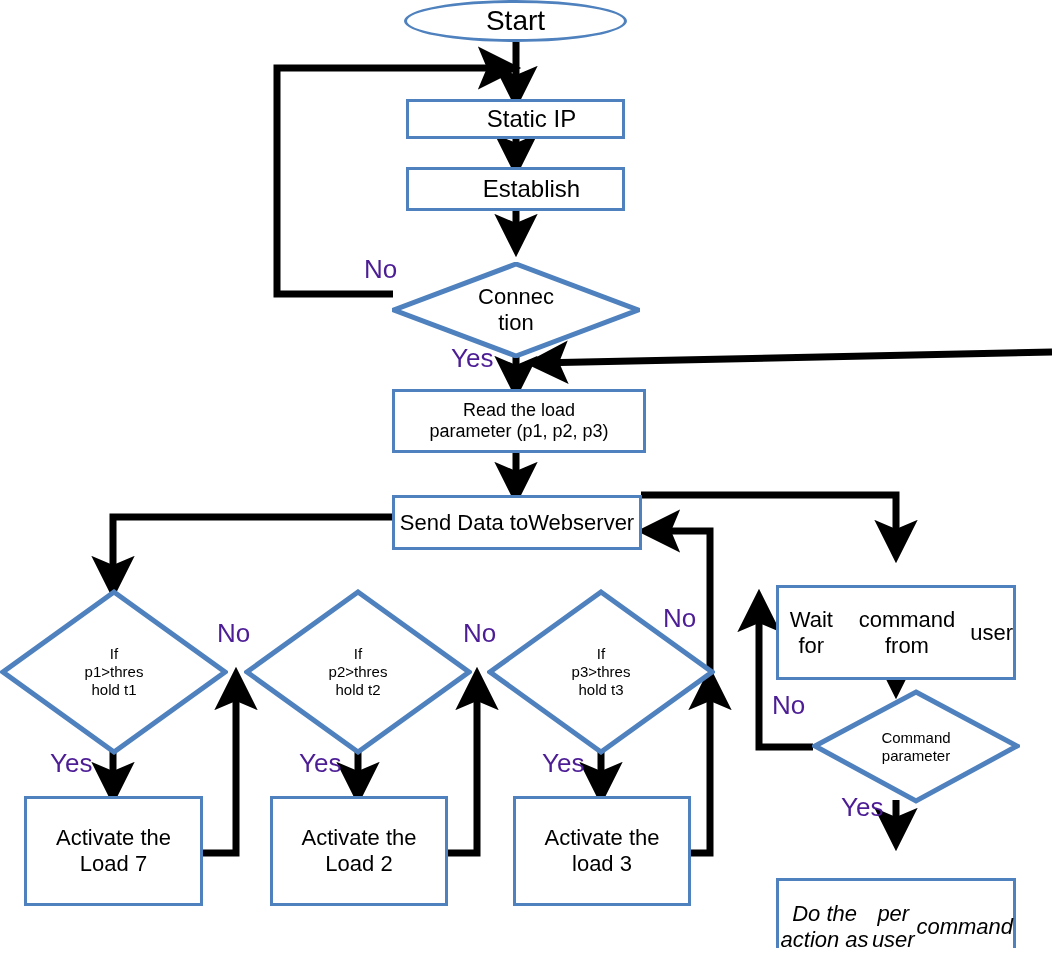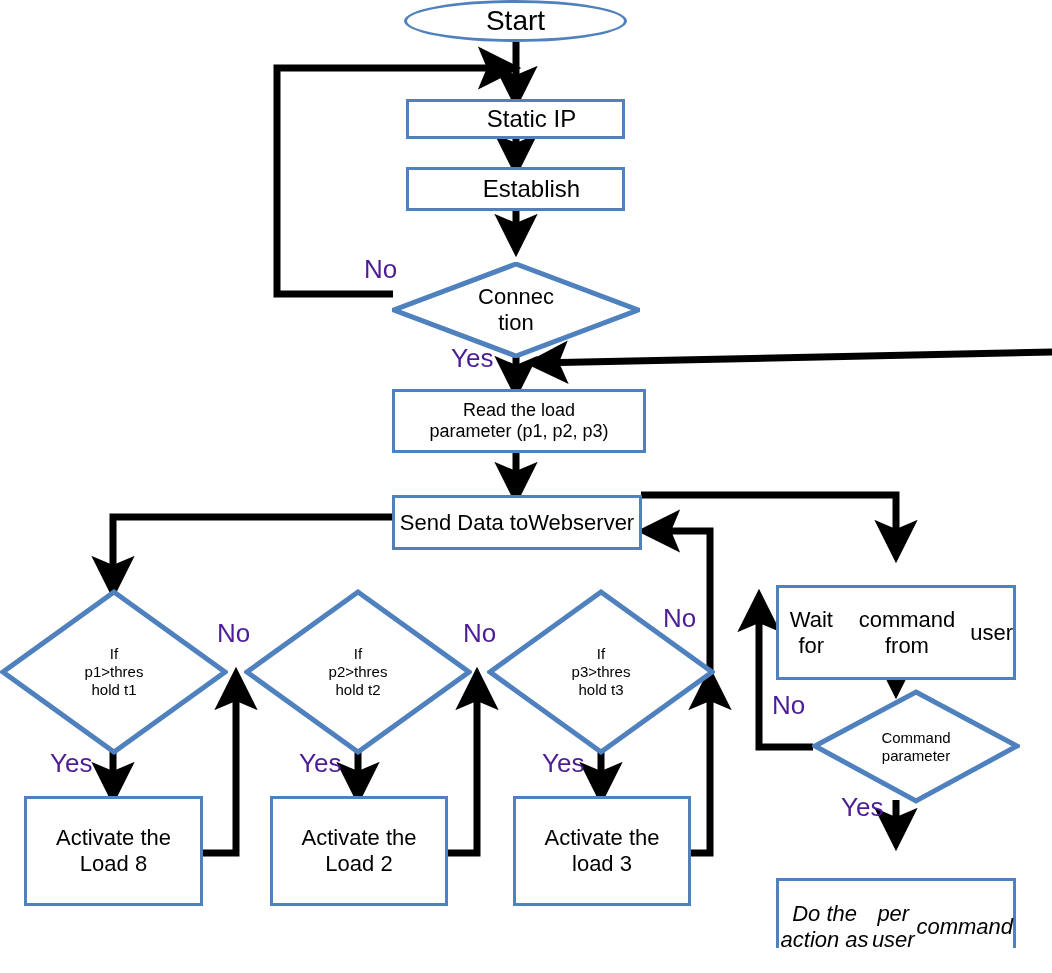--- a/index.html
+++ b/index.html
@@ -190,21 +190,21 @@
     </svg>
     <div class="dia-label">
       <div>If</div>
       <div>p3&gt;thres</div>
       <div>hold t3</div>
     </div>
   </div>
 
   <div class="node process f22" style="left:24px; top:796px; width:179px; height:110px; flex-direction:column;">
     <span>Activate the</span>
-    <span>Load 8</span>
+    <span>Load 7</span>
   </div>
 
   <div class="node process f22" style="left:270px; top:796px; width:178px; height:110px; flex-direction:column;">
     <span>Activate the</span>
     <span>Load 2</span>
   </div>
 
   <div class="node process f22" style="left:513px; top:796px; width:178px; height:110px; flex-direction:column;">
     <span>Activate the</span>
     <span>load 3</span>

